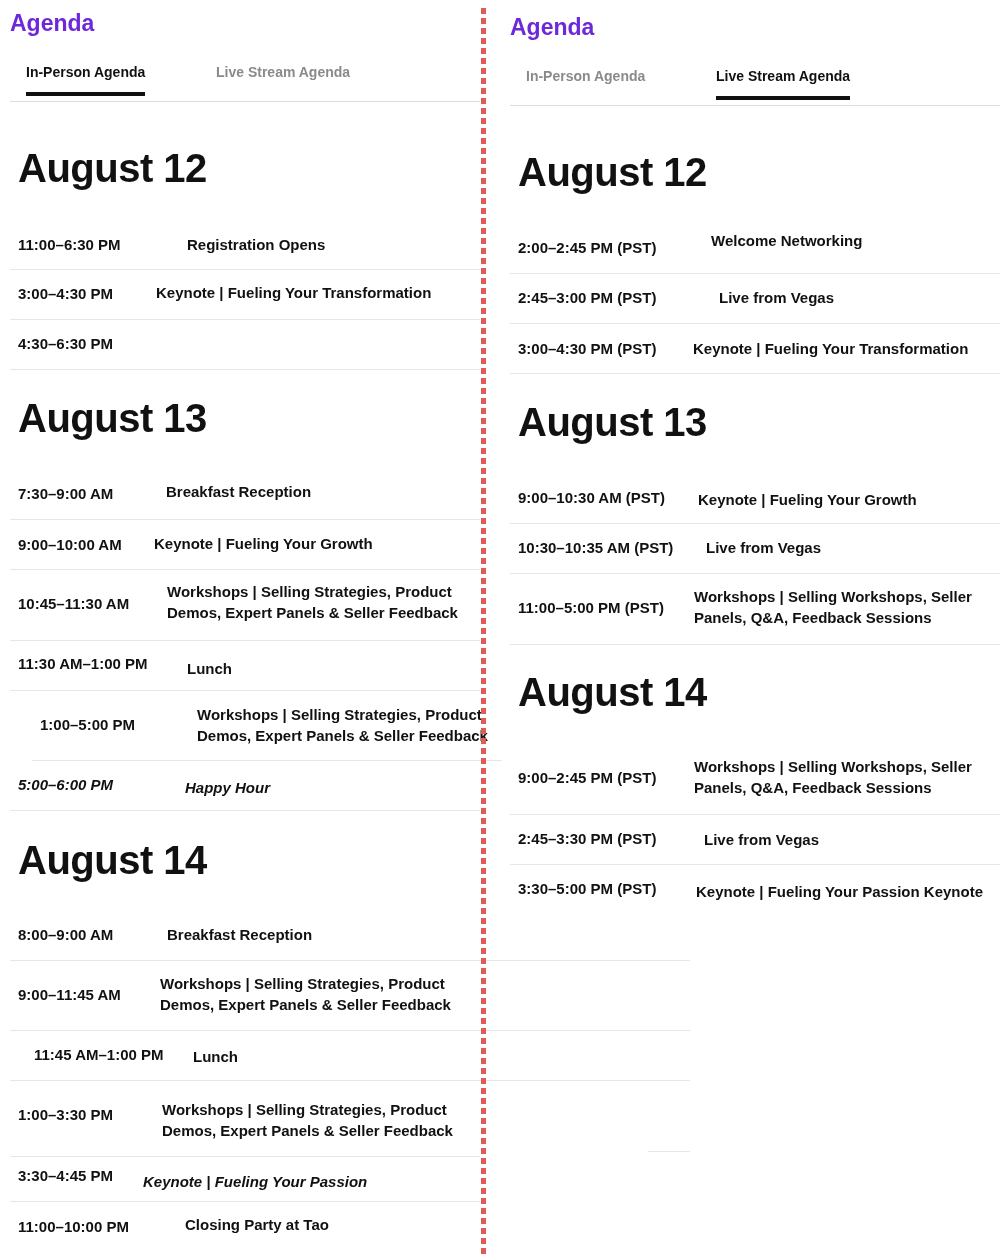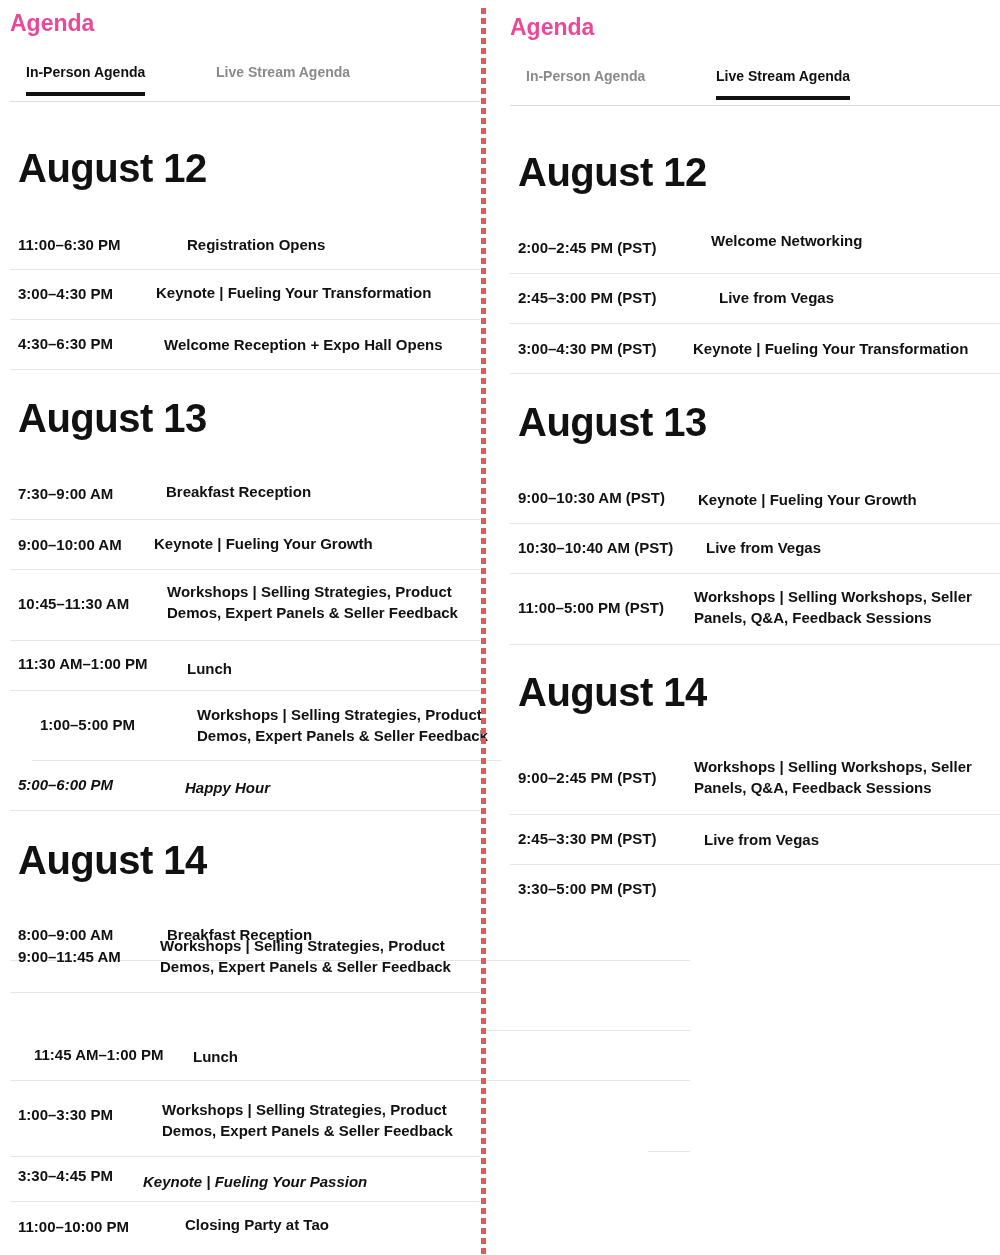--- a/index.html
+++ b/index.html
@@ -3,21 +3,21 @@
   <meta charset="utf-8">
   <style>
     * { box-sizing: border-box; margin: 0; padding: 0; }
     html, body { width: 1000px; height: 1255px; background: #ffffff; overflow: hidden; }
     body { font-family: "Liberation Sans", "DejaVu Sans", sans-serif; color: #111; position: relative; }
 
     .panel { position: absolute; top: 0; }
     .panel.left { left: 0; width: 480px; }
     .panel.right { left: 500px; width: 500px; }
 
-    .page-title { font-size: 23px; font-weight: 700; color: #ec4899; position: absolute; }
+    .page-title { font-size: 23px; font-weight: 700; color: #6d28d9; position: absolute; }
     .left .page-title { left: 10px; top: 10px; }
     .right .page-title { left: 10px; top: 14px; }
 
     .tabs { position: absolute; left: 10px; height: 40px; border-bottom: 1px solid #dcdcdc; }
     .left .tabs { top: 62px; width: 470px; }
     .right .tabs { top: 66px; width: 490px; }
     .tab { position: absolute; top: 2px; font-size: 14px; font-weight: 700; color: #8a8a8a; cursor: pointer; white-space: nowrap; padding-bottom: 10px; margin-left: 16px; }
     .tab.active { color: #111; }
     .tab.active::after { content: ""; position: absolute; left: 0; right: 0; bottom: -6px; height: 4px; background: #111; }
 
@@ -47,21 +47,20 @@
   <div class="row" style="left:10px;top:220px;width:470px;height:50px;">
     <span class="time" style="top:16px;">11:00–6:30 PM</span>
     <span class="event" style="left:177px;top:14px;">Registration Opens</span>
   </div>
   <div class="row" style="left:10px;top:270px;width:470px;height:50px;">
     <span class="time" style="top:15px;">3:00–4:30 PM</span>
     <span class="event" style="left:146px;top:12px;">Keynote | Fueling Your Transformation</span>
   </div>
   <div class="row" style="left:10px;top:320px;width:470px;height:50px;">
     <span class="time" style="top:15px;">4:30–6:30 PM</span>
-    <span class="event" style="left:154px;top:14px;">Welcome Reception + Expo Hall Opens</span>
   </div>
 
   <div class="day-title" style="left:18px;top:396px;">August 13</div>
   <div class="row" style="left:10px;top:470px;width:470px;height:50px;">
     <span class="time" style="top:15px;">7:30–9:00 AM</span>
     <span class="event" style="left:156px;top:11px;">Breakfast Reception</span>
   </div>
   <div class="row" style="left:10px;top:520px;width:470px;height:50px;">
     <span class="time" style="top:16px;">9:00–10:00 AM</span>
     <span class="event" style="left:144px;top:13px;">Keynote | Fueling Your Growth</span>
@@ -81,21 +80,21 @@
   <div class="row" style="left:10px;top:761px;width:470px;height:50px;font-style:italic;">
     <span class="time" style="top:15px;">5:00–6:00 PM</span>
     <span class="event" style="left:175px;top:16px;">Happy Hour</span>
   </div>
 
   <div class="day-title" style="left:18px;top:838px;">August 14</div>
   <div class="row" style="left:10px;top:910px;width:470px;height:51px;">
     <span class="time" style="top:16px;">8:00–9:00 AM</span>
     <span class="event" style="left:157px;top:14px;">Breakfast Reception</span>
   </div>
-  <div class="row" style="left:10px;top:923px;width:470px;height:70px;">
+  <div class="row" style="left:10px;top:961px;width:470px;height:70px;">
     <span class="time" style="top:25px;">9:00–11:45 AM</span>
     <span class="event" style="left:150px;top:12px;width:305px;">Workshops | Selling Strategies, Product Demos, Expert Panels &amp; Seller Feedback</span>
   </div>
   <div class="row" style="left:10px;top:1031px;width:470px;height:50px;">
     <span class="time" style="top:15px;margin-left:16px;">11:45 AM–1:00 PM</span>
     <span class="event" style="left:183px;top:15px;">Lunch</span>
   </div>
   <div class="row" style="left:10px;top:1081px;width:470px;height:76px;">
     <span class="time" style="top:25px;">1:00–3:30 PM</span>
     <span class="event" style="left:152px;top:18px;width:305px;">Workshops | Selling Strategies, Product Demos, Expert Panels &amp; Seller Feedback</span>
@@ -137,33 +136,34 @@
     <span class="time" style="top:16px;">3:00–4:30 PM (PST)</span>
     <span class="event" style="left:183px;top:14px;">Keynote | Fueling Your Transformation</span>
   </div>
 
   <div class="day-title" style="left:18px;top:400px;">August 13</div>
   <div class="row" style="left:10px;top:474px;width:490px;height:50px;">
     <span class="time" style="top:15px;">9:00–10:30 AM (PST)</span>
     <span class="event" style="left:188px;top:15px;">Keynote | Fueling Your Growth</span>
   </div>
   <div class="row" style="left:10px;top:524px;width:490px;height:50px;">
-    <span class="time" style="top:15px;">10:30–10:40 AM (PST)</span>
+    <span class="time" style="top:15px;">10:30–10:35 AM (PST)</span>
     <span class="event" style="left:196px;top:13px;">Live from Vegas</span>
   </div>
   <div class="row" style="left:10px;top:574px;width:490px;height:71px;">
     <span class="time" style="top:25px;">11:00–5:00 PM (PST)</span>
     <span class="event" style="left:184px;top:12px;width:290px;">Workshops | Selling Workshops, Seller Panels, Q&amp;A, Feedback Sessions</span>
   </div>
 
   <div class="day-title" style="left:18px;top:670px;">August 14</div>
   <div class="row" style="left:10px;top:744px;width:490px;height:71px;">
     <span class="time" style="top:25px;">9:00–2:45 PM (PST)</span>
     <span class="event" style="left:184px;top:12px;width:290px;">Workshops | Selling Workshops, Seller Panels, Q&amp;A, Feedback Sessions</span>
   </div>
   <div class="row" style="left:10px;top:815px;width:490px;height:50px;">
     <span class="time" style="top:15px;">2:45–3:30 PM (PST)</span>
     <span class="event" style="left:194px;top:14px;">Live from Vegas</span>
   </div>
   <div class="row" style="left:10px;top:865px;width:490px;height:50px;border-bottom:none;">
     <span class="time" style="top:15px;">3:30–5:00 PM (PST)</span>
+    <span class="event" style="left:186px;top:16px;">Keynote | Fueling Your Passion Keynote</span>
   </div>
 </div>
 
 </body></html>

